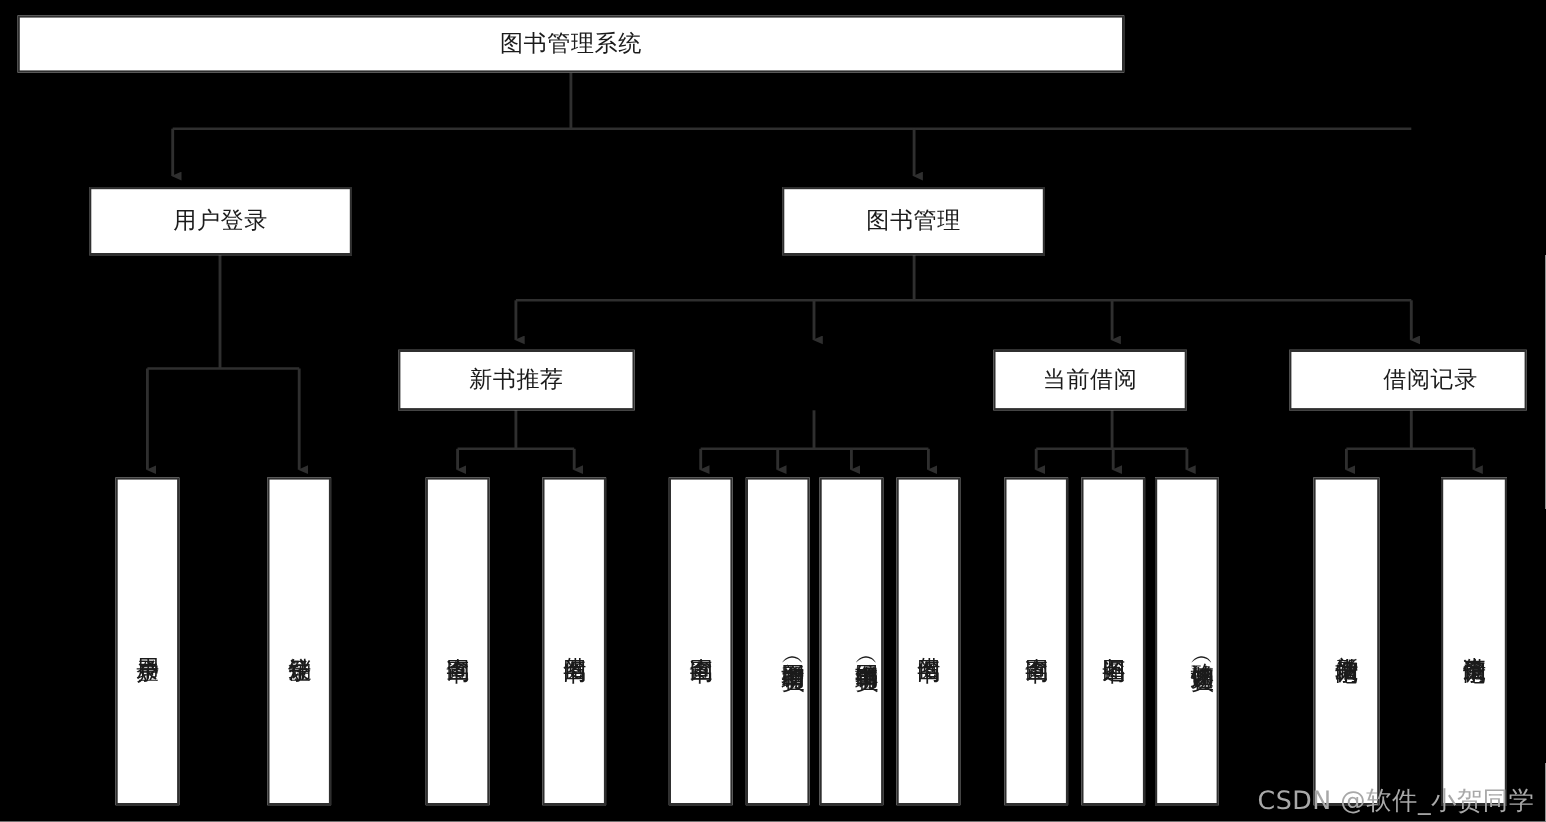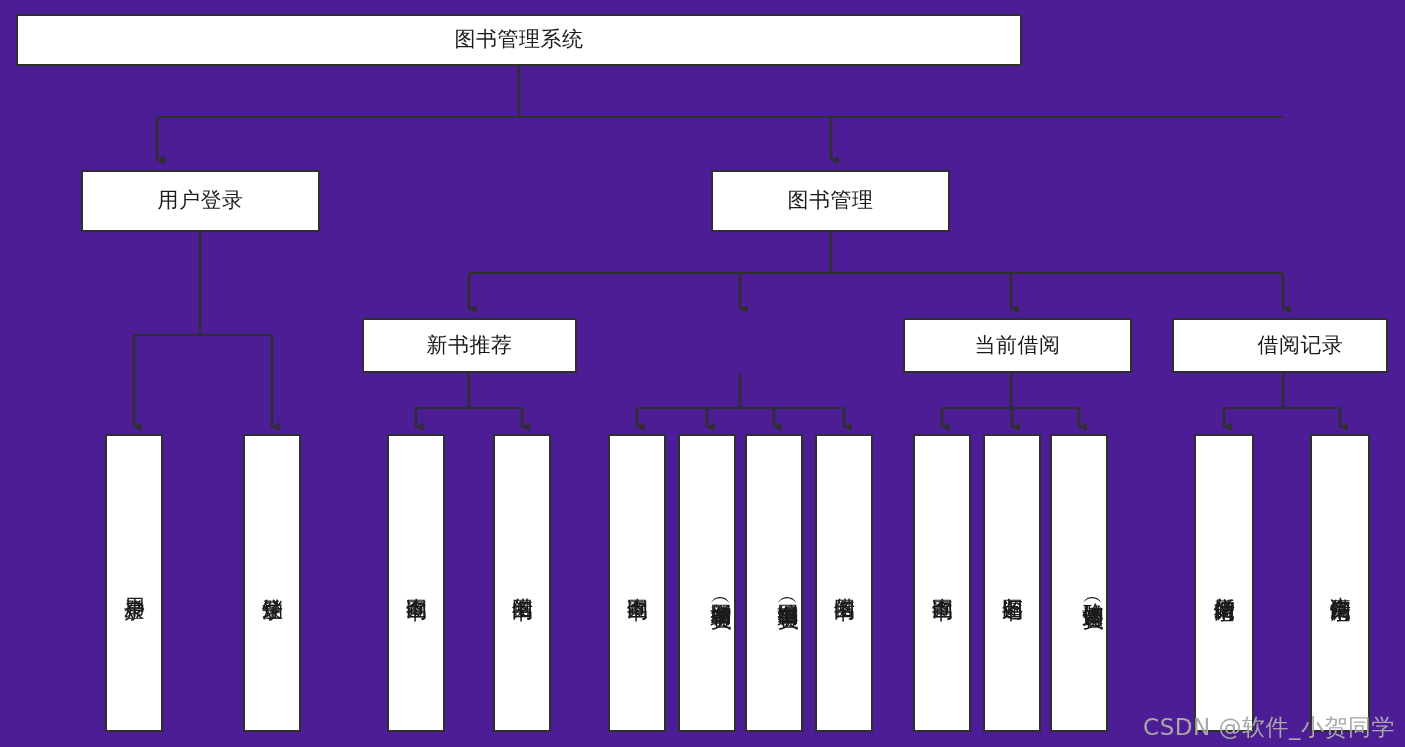--- a/index.html
+++ b/index.html
@@ -7,21 +7,21 @@
     padding: 0;
     background: #ffffff;
   }
   body {
     font-family: "DejaVu Sans", "Liberation Sans", sans-serif;
   }
   #diagram-root {
     position: relative;
     width: 1405px;
     height: 747px;
-    background: #4c1d95;
+    background: #000000;
     overflow: hidden;
   }
   #edges-layer {
     position: absolute;
     left: 0;
     top: 0;
     width: 1405px;
     height: 747px;
     pointer-events: none;
   }
@@ -131,21 +131,21 @@
   <div class="node node-h" style="left:81px; top:170px; width:239px; height:62px;">
     <span class="label">用户登录</span>
   </div>
   <div class="node node-h" style="left:362px; top:318px; width:215px; height:55px;">
     <span class="label">新书推荐</span>
   </div>
 
   <div class="node node-h" style="left:711px; top:170px; width:239px; height:62px;">
     <span class="label">图书管理</span>
   </div>
-  <div class="node node-h" style="left:903px; top:318px; width:229px; height:55px;">
+  <div class="node node-h" style="left:903px; top:318px; width:176px; height:55px;">
     <span class="label">当前借阅</span>
   </div>
   <div class="node node-h" style="left:1172px; top:318px; width:216px; height:55px;padding-left:41px;">
     <span class="label">借阅记录</span>
   </div>
 
   <div class="node node-v vshort" style="left:105px; top:434px; width:58px; height:298px;">
     <span class="label">用户登录</span>
   </div>
   <div class="node node-v vshort" style="left:243px; top:434px; width:58px; height:298px;">

